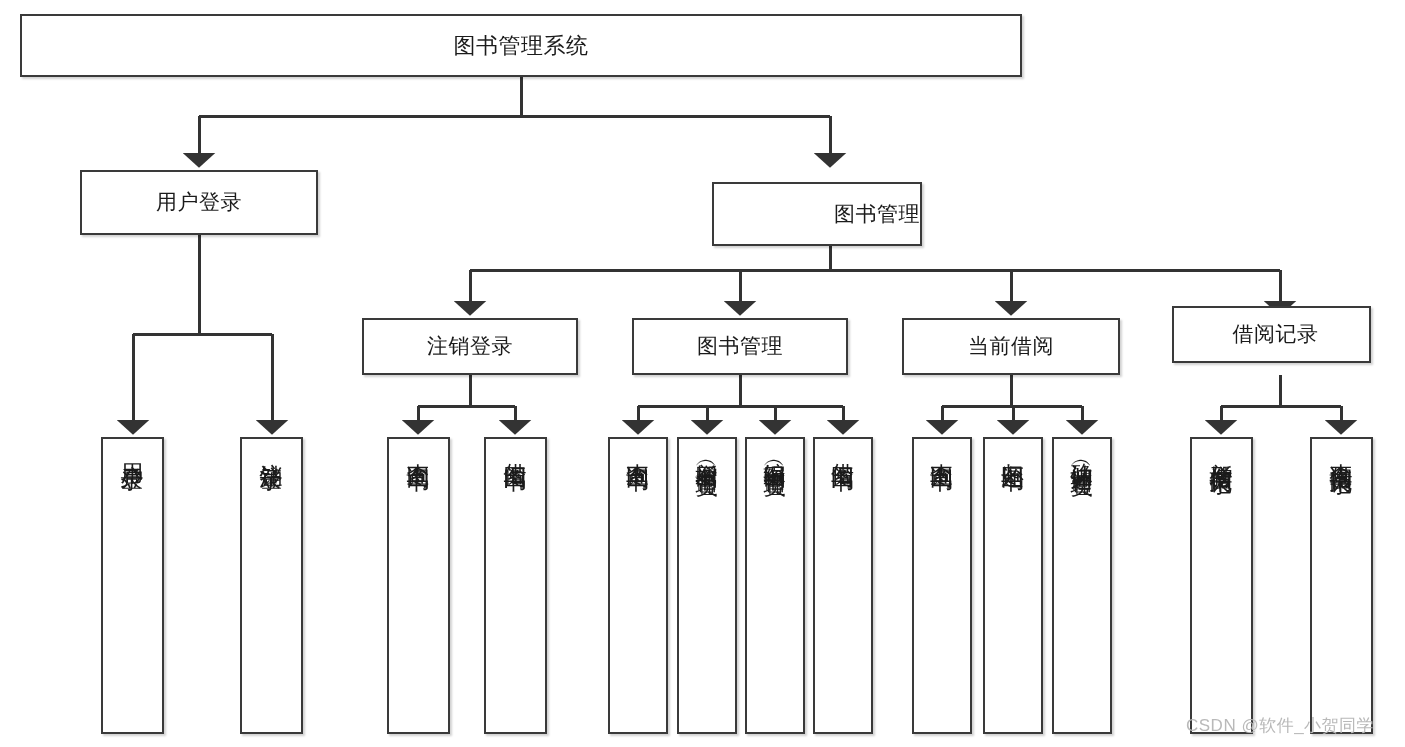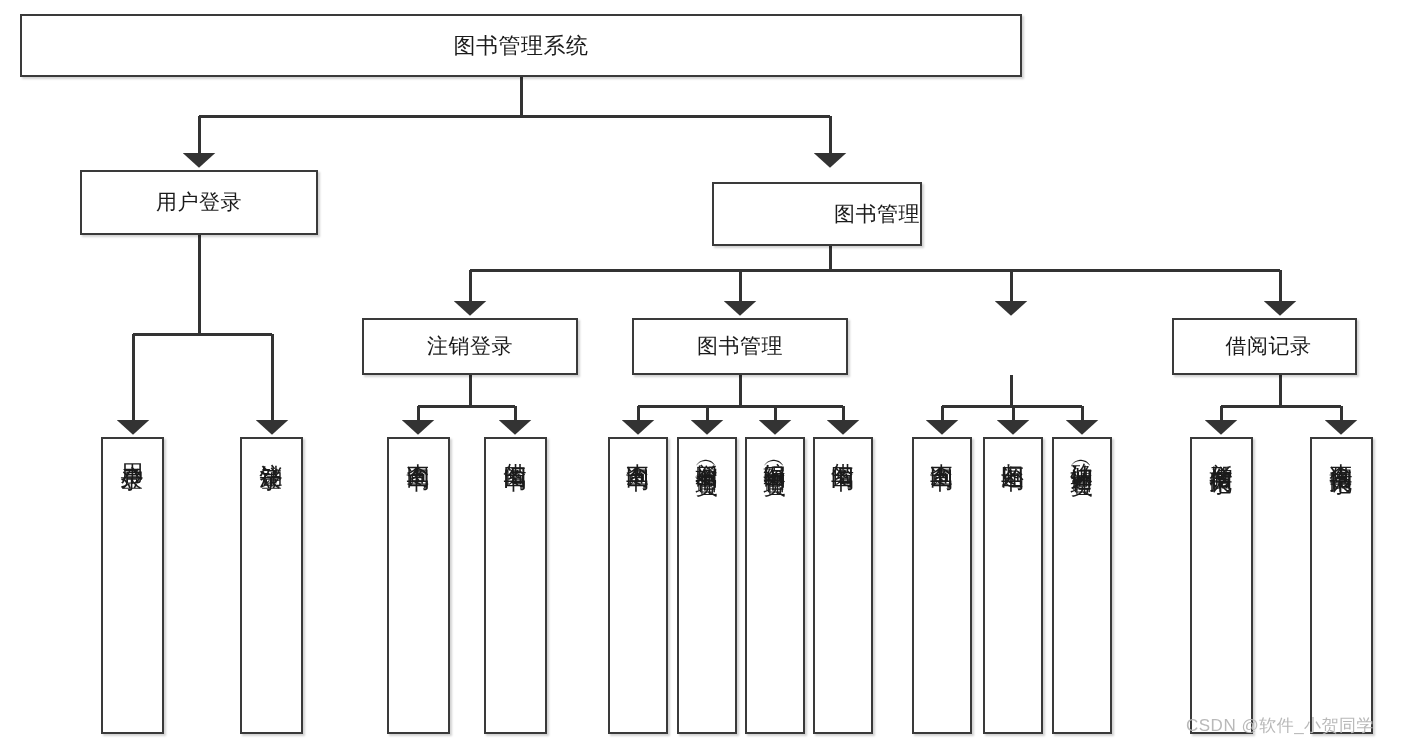--- a/index.html
+++ b/index.html
@@ -145,21 +145,24 @@
   <div class="node horiz" style="left:712px; top:182px; width:210px; height:64px;justify-content:flex-end;">
     <span class="lbl">图书管理</span>
   </div>
 
   <div class="node horiz" style="left:362px; top:318px; width:216px; height:57px;">
     <span class="lbl">注销登录</span>
   </div>
   <div class="node horiz" style="left:632px; top:318px; width:216px; height:57px;">
     <span class="lbl">图书管理</span>
   </div>
-  <div class="node horiz" style="left:1172px; top:318px; width:185px; height:57px;padding-left:8px;">
+  <div class="node horiz" style="left:902px; top:318px; width:218px; height:57px;">
+    <span class="lbl">当前借阅</span>
+  </div>
+  <div class="node horiz" style="left:1172px; top:306px; width:199px; height:57px;padding-left:8px;">
     <span class="lbl">借阅记录</span>
   </div>
 
   <div class="node vert" style="left:101px; top:437px; width:63px; height:297px;">
     <span class="lbl">用户登录</span>
   </div>
   <div class="node vert" style="left:240px; top:437px; width:63px; height:297px;">
     <span class="lbl">注销登录</span>
   </div>
 

